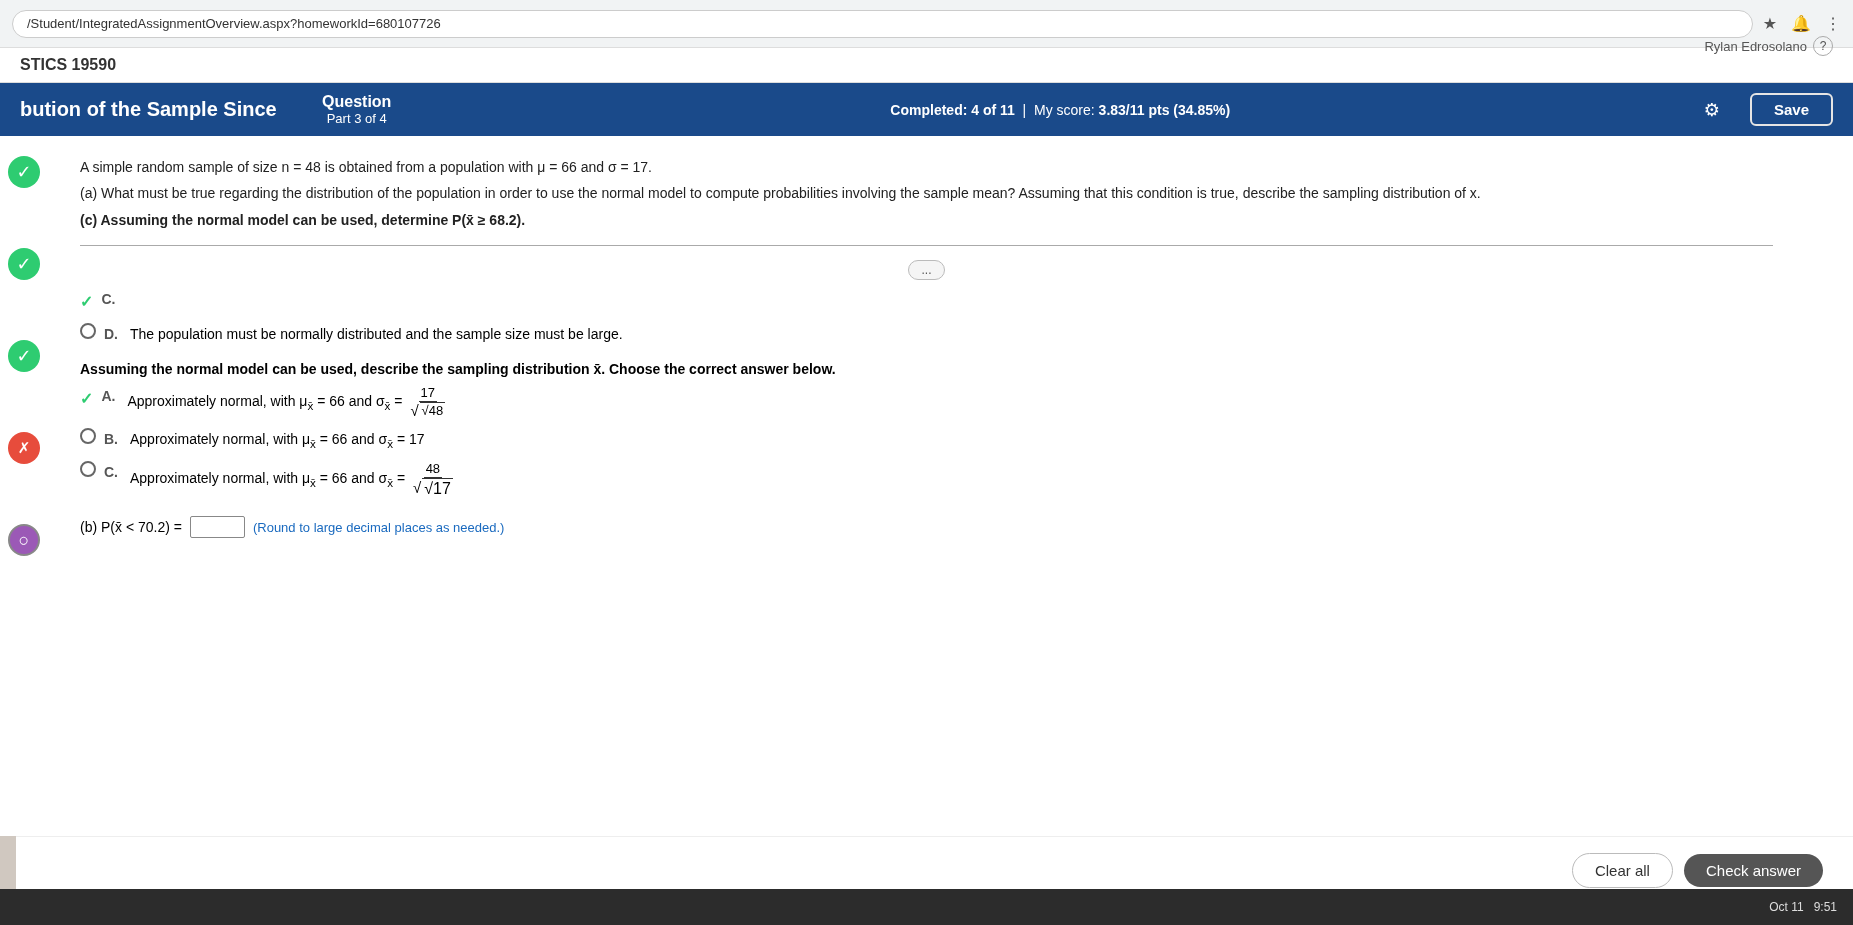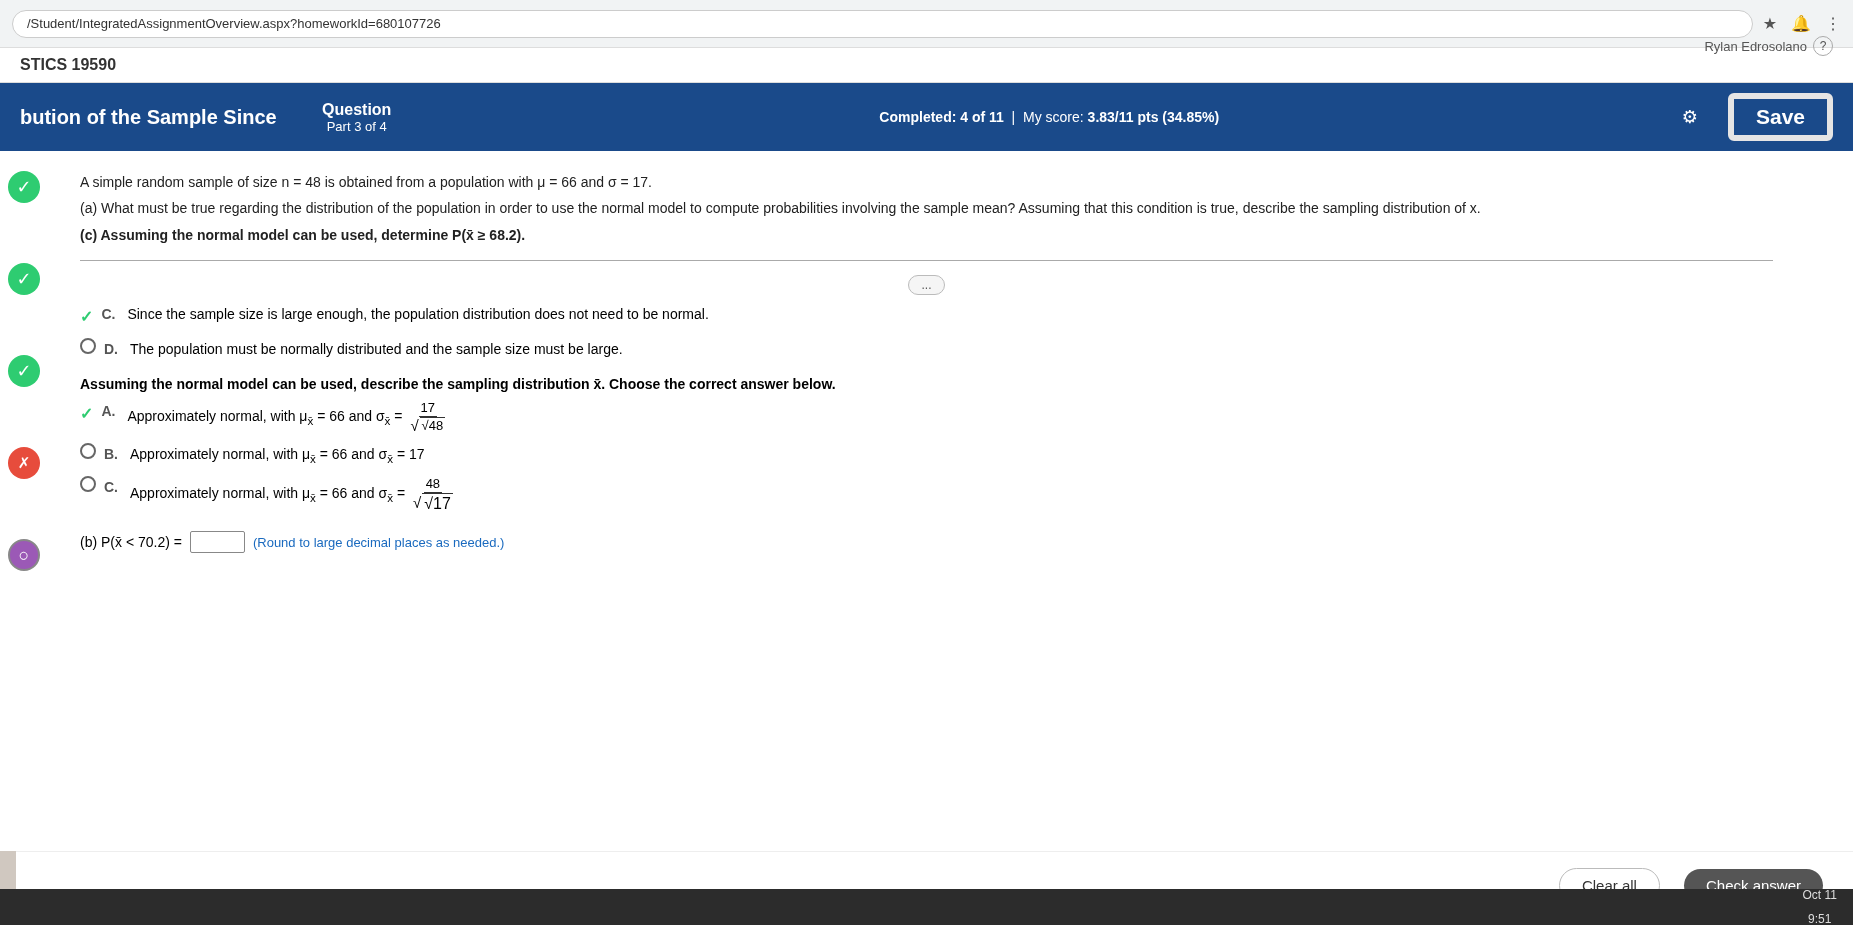--- a/index.html
+++ b/index.html
@@ -72,25 +72,25 @@
     .question-status {
       flex: 1;
       text-align: center;
       font-size: 14px;
     }
     .question-status span.bold {
       font-weight: bold;
     }
     .save-btn {
       background: #1a4a8a;
-      border: 6px solid #e5e5e5;
+      border: 2px solid #e5e5e5;
       color: white;
       padding: 6px 22px;
       border-radius: 6px;
-      font-size: 21px;
+      font-size: 15px;
       cursor: pointer;
       font-weight: bold;
     }
     .gear-icon {
       font-size: 18px;
       margin-right: 10px;
       cursor: pointer;
     }
     .main-content {
       background: #fff;
@@ -215,21 +215,21 @@
       font-size: 14px;
     }
     .hint-text {
       color: #1a6abf;
       font-size: 13px;
     }
     .bottom-bar {
       display: flex;
       justify-content: flex-end;
       align-items: center;
-      gap: 24px;
+      gap: 11px;
       padding: 16px 30px;
       background: #fff;
       border-top: 1px solid #eee;
       margin-left: 16px;
     }
     .clear-all-btn {
       background: #fff;
       border: 1px solid #bbb;
       border-radius: 20px;
       padding: 8px 22px;
@@ -272,21 +272,20 @@
       color: #ddd;
       position: fixed;
       bottom: 0;
       width: 100%;
       height: 36px;
     }
     .taskbar-icons {
       display: flex;
       align-items: center;
       gap: 10px;
-      flex-direction: column;
     }
     .option-letter {
       font-weight: bold;
       margin-right: 4px;
       color: #555;
     }
   </style>
 </head>
 <body>
 
@@ -344,21 +343,20 @@
   <hr class="divider">
 
   <div style="text-align:center;">
     <button class="expand-btn">...</button>
   </div>
 
   <div class="options-section">
     <div class="option-row">
       <span class="check-mark">✓</span>
       <span><span class="option-letter">C.</span></span>
-      <span>Since the sample size is large enough, the population distribution does not need to be normal.</span>
     </div>
     <div class="option-row">
       <span class="radio-circle"></span>
       <span><span class="option-letter">D.</span></span>
       <span>The population must be normally distributed and the sample size must be large.</span>
     </div>
   </div>
 
   <div class="section-label">Assuming the normal model can be used, describe the sampling distribution x̄. Choose the correct answer below.</div>
 

